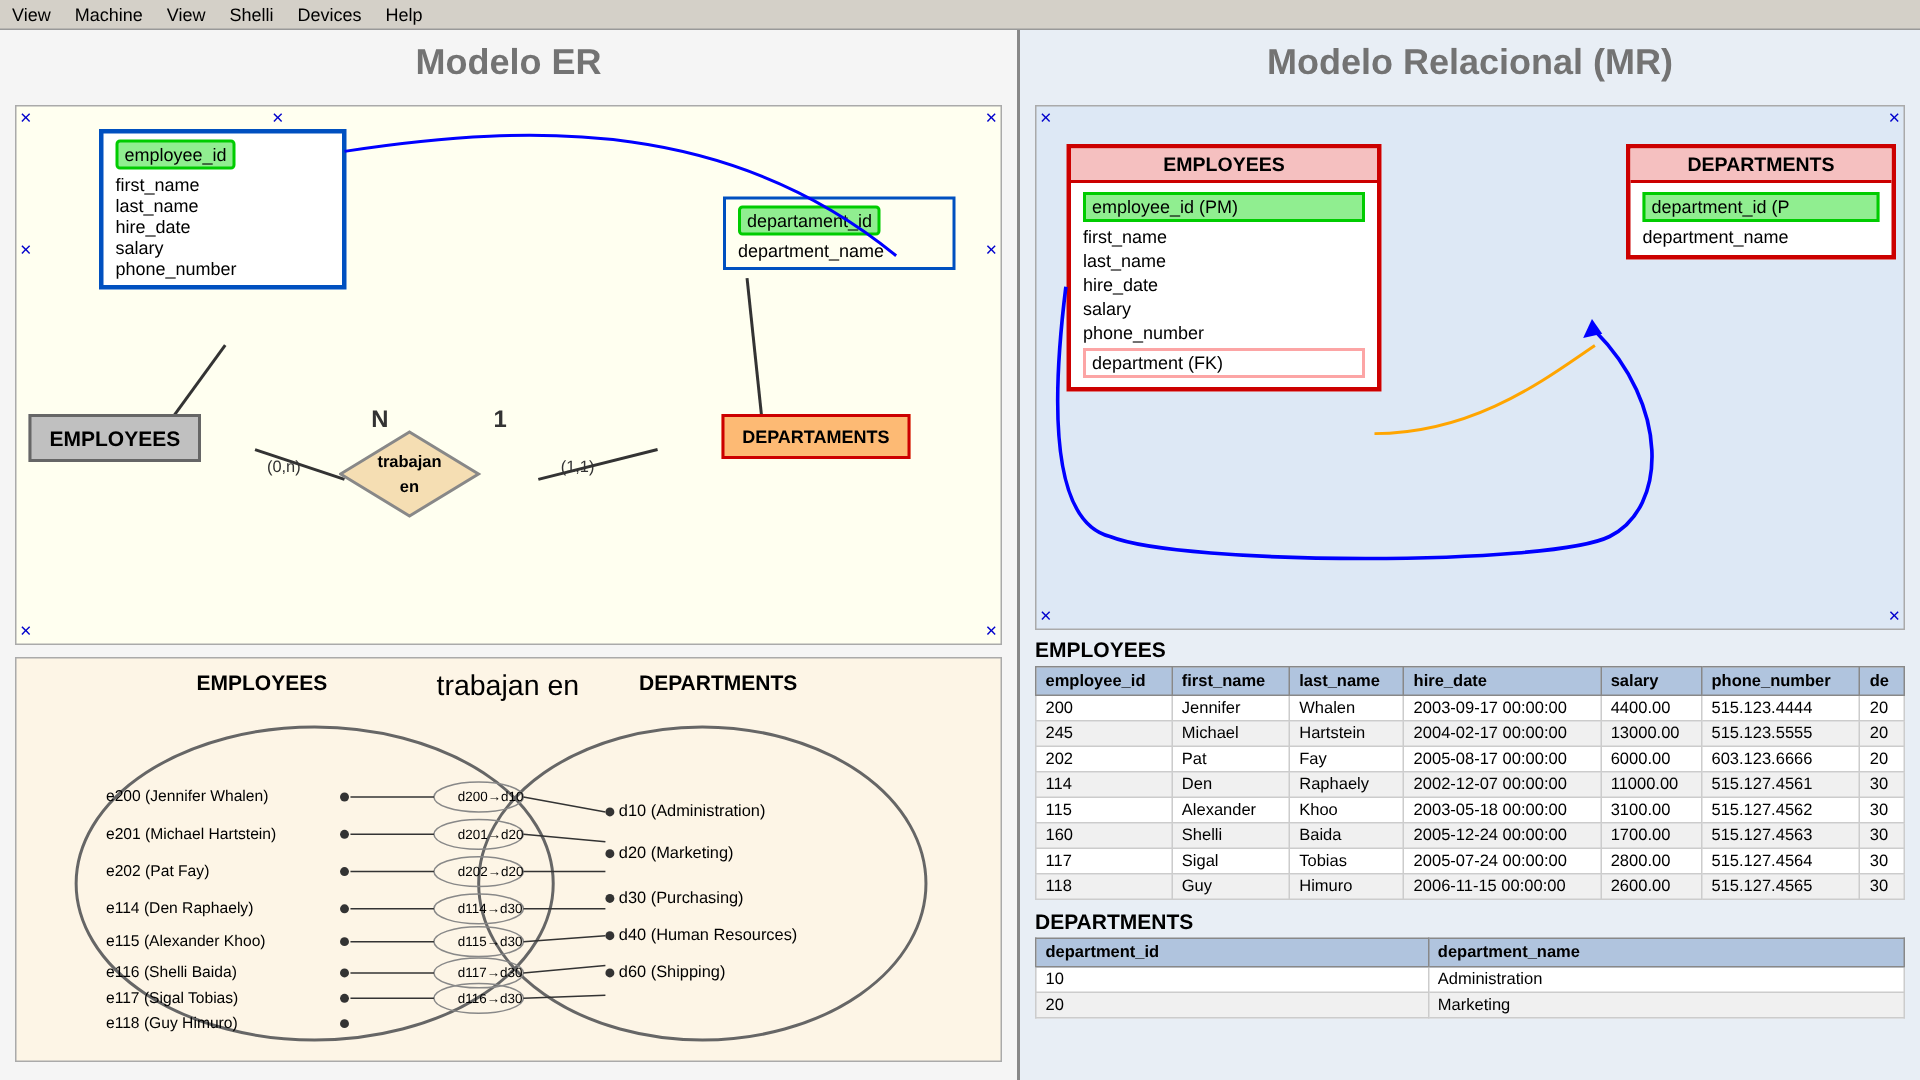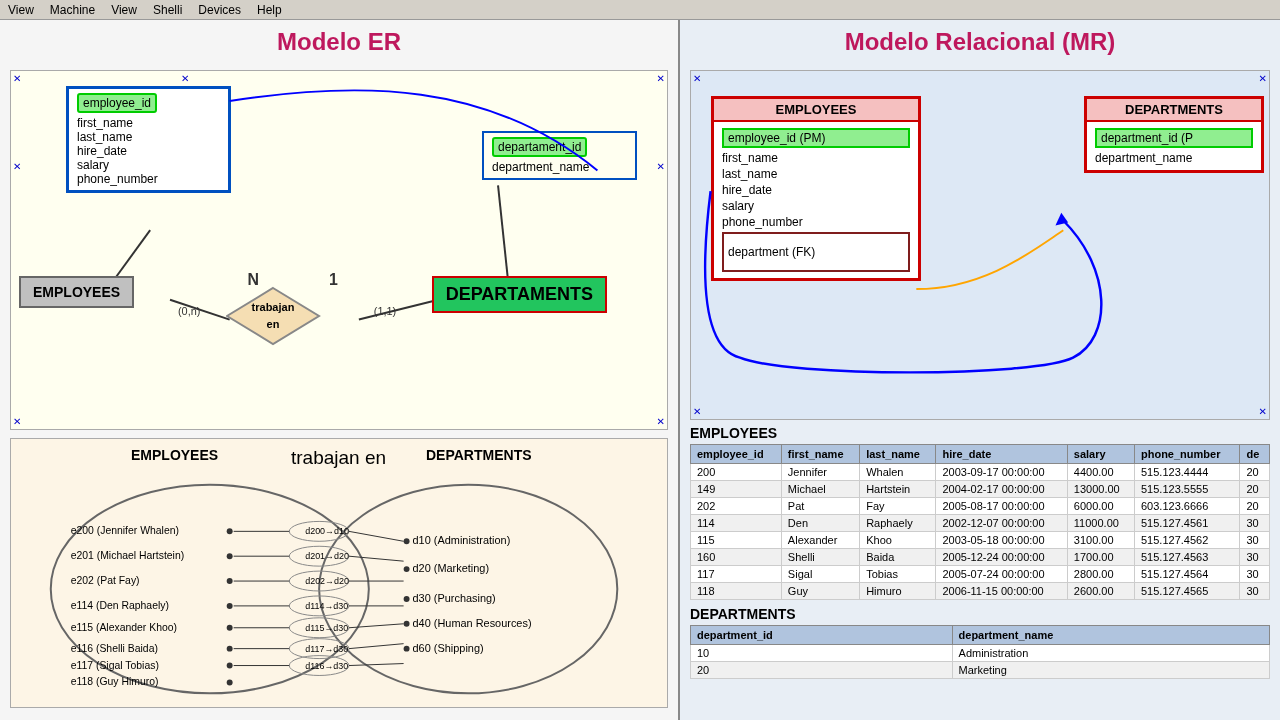--- a/index.html
+++ b/index.html
@@ -43,21 +43,21 @@
       position: relative;
       overflow: hidden;
     }
 
     
     .section-title {
       text-align: center;
       font-size: 24px;
       font-weight: bold;
       padding: 8px 0;
-      color: #be185d;
+      color: #737373;
     }
 
     
     .er-diagram {
       position: absolute;
       top: 50px;
       left: 10px;
       right: 10px;
       height: 360px;
       background: #fffff0;
@@ -199,21 +199,21 @@
       <div style="position:absolute;top:205px;left:8px;background:#c0c0c0;border:2px solid #666;padding:6px 12px;font-size:14px;font-weight:bold;">EMPLOYEES</div>
 
       <div style="position:absolute;top:215px;left:215px;width:95px;height:60px;display:flex;align-items:center;justify-content:center;">
         <svg width="95" height="60">
           <polygon points="47,2 93,30 47,58 1,30" fill="#f5deb3" stroke="#888" stroke-width="2"></polygon>
           <text x="47" y="25" text-anchor="middle" font-size="11" font-weight="bold">trabajan</text>
           <text x="47" y="42" text-anchor="middle" font-size="11" font-weight="bold">en</text>
         </svg>
       </div>
 
-      <div style="position:absolute;top:205px;right:60px;background:#22c55e;border:2px solid #cc0000;padding:6px 12px;font-size:18px;font-weight:bold;">DEPARTAMENTS</div>
+      <div style="position:absolute;top:205px;right:60px;background:#fdba74;border:2px solid #cc0000;padding:6px 12px;font-size:12px;font-weight:bold;">DEPARTAMENTS</div>
     </div>
 
     <div class="venn-area">
       <div style="position:absolute;top:8px;left:120px;font-size:14px;font-weight:bold;">EMPLOYEES</div>
       <div style="position:absolute;top:8px;left:280px;font-size:19px;">trabajan en</div>
       <div style="position:absolute;top:8px;left:415px;font-size:14px;font-weight:bold;">DEPARTMENTS</div>
 
       <svg class="venn-svg" viewBox="0 0 660 240">
 
         <ellipse cx="200" cy="120" rx="160" ry="105" fill="none" stroke="#666" stroke-width="2"></ellipse>
@@ -300,21 +300,21 @@
 
       <div style="position:absolute;top:25px;left:20px;width:210px;border:3px solid #cc0000;background:white;padding:0;">
         <div style="background:#f5c0c0;border-bottom:2px solid #cc0000;text-align:center;font-weight:bold;font-size:13px;padding:3px;">EMPLOYEES</div>
         <div style="padding:4px 8px;">
           <div style="background:#90ee90;border:2px solid #00cc00;padding:1px 4px;margin:2px 0;font-size:12px;">employee_id (PM)</div>
           <div style="font-size:12px;padding:1px 0;">first_name</div>
           <div style="font-size:12px;padding:1px 0;">last_name</div>
           <div style="font-size:12px;padding:1px 0;">hire_date</div>
           <div style="font-size:12px;padding:1px 0;">salary</div>
           <div style="font-size:12px;padding:1px 0;">phone_number</div>
-          <div style="border:2px solid #7f1d1d;padding:11px 4px;margin:2px 0;font-size:12px;">department (FK)</div>
+          <div style="border:2px solid #fca5a5;padding:1px 4px;margin:2px 0;font-size:12px;">department (FK)</div>
         </div>
       </div>
 
       <div style="position:absolute;top:25px;right:5px;width:180px;border:3px solid #cc0000;background:white;padding:0;">
         <div style="background:#f5c0c0;border-bottom:2px solid #cc0000;text-align:center;font-weight:bold;font-size:13px;padding:3px;">DEPARTMENTS</div>
         <div style="padding:4px 8px;">
           <div style="background:#90ee90;border:2px solid #00cc00;padding:1px 4px;margin:2px 0;font-size:12px;">department_id (P</div>
           <div style="font-size:12px;padding:1px 0;">department_name</div>
         </div>
       </div>
@@ -349,21 +349,21 @@
         <tr>
               <td>200</td>
               <td>Jennifer</td>
               <td>Whalen</td>
               <td>2003-09-17 00:00:00</td>
               <td>4400.00</td>
               <td>515.123.4444</td>
               <td>20</td>
             </tr>
             <tr>
-              <td>149</td>
+              <td>245</td>
               <td>Michael</td>
               <td>Hartstein</td>
               <td>2004-02-17 00:00:00</td>
               <td>13000.00</td>
               <td>515.123.5555</td>
               <td>20</td>
             </tr>
             <tr>
               <td>202</td>
               <td>Pat</td>

